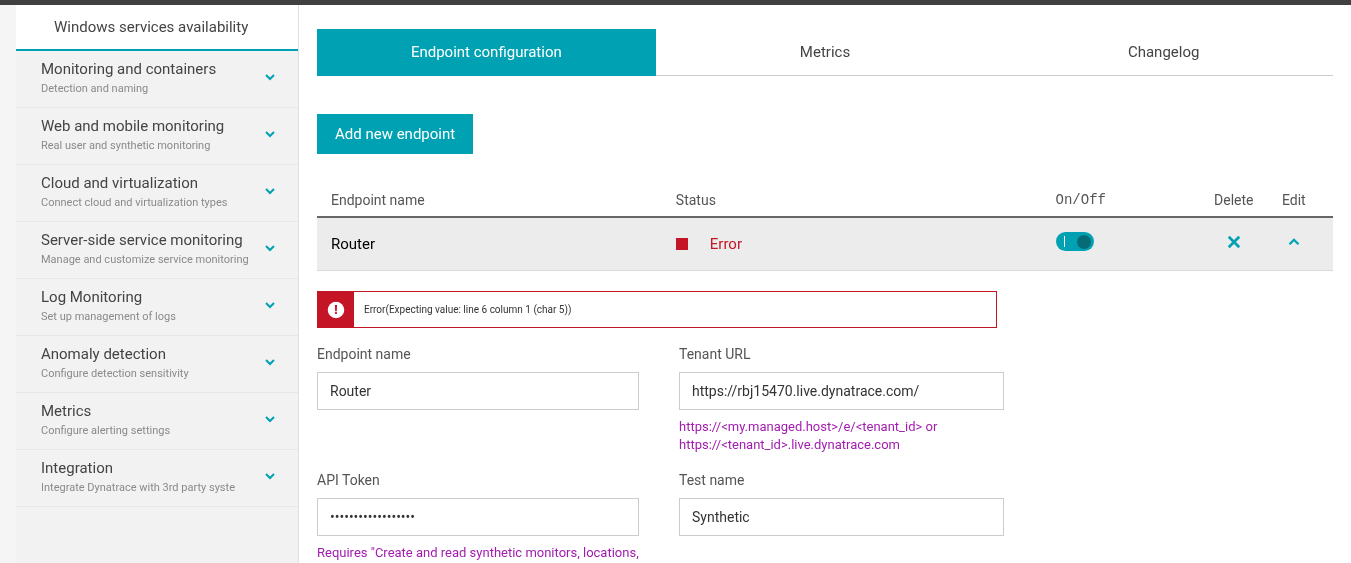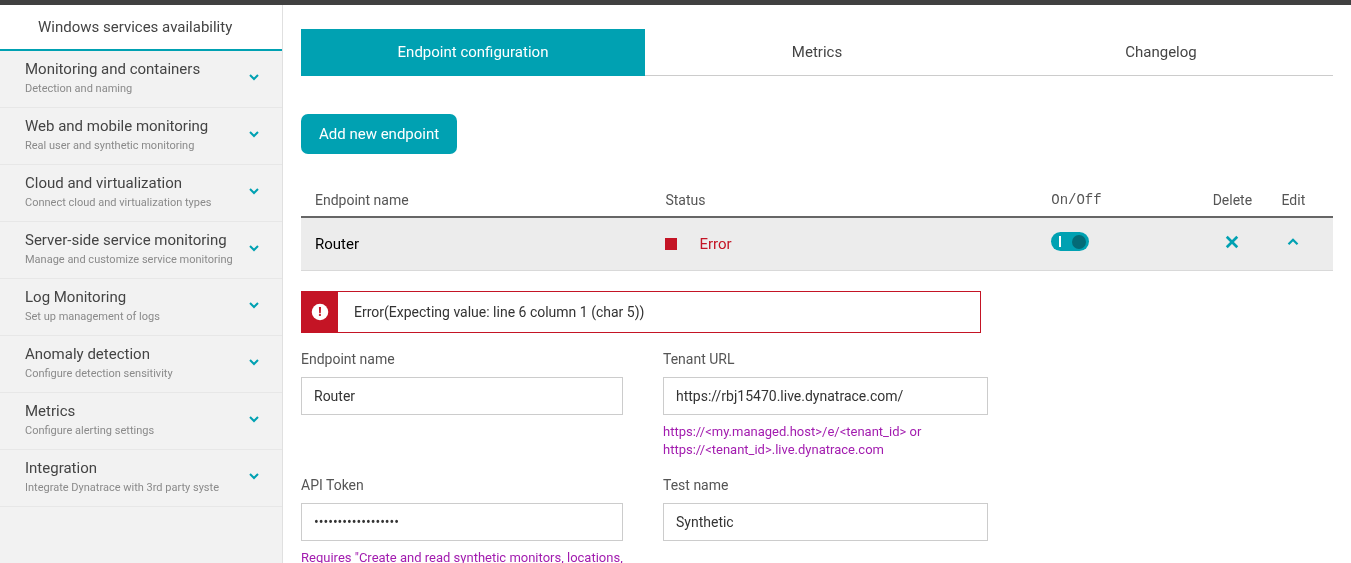--- a/index.html
+++ b/index.html
@@ -1,34 +1,34 @@
 <!DOCTYPE html>
 <html><head>
 <meta charset="utf-8">
 <style>
 * { box-sizing: border-box; margin: 0; padding: 0; font-family: -apple-system, BlinkMacSystemFont, "Segoe UI", Roboto, Arial, sans-serif; }
 body { width: 1351px; height: 563px; background: #f5f5f5; overflow: hidden; }
 .topbar { height: 5px; background: #404040; }
-.layout { display: flex; height: calc(100% - 5px); }
+.layout { display: flex; height: calc(100% - 5px); margin-left: 16px; }
 
 
 .sidebar { width: 283px; background: #f2f2f2; border-right: 1px solid #e0e0e0; overflow: hidden; }
 .sidebar-item { padding: 9px 25px 12px 25px; border-bottom: 1px solid #e7e7e7; position: relative; cursor: pointer; }
 .sidebar-item.single { padding: 13px 25px 13px 38px; }
 .sidebar-item .title { color: #444; font-size: 15px; }
 .sidebar-item .sub { color: #8a8a8a; font-size: 11px; margin-top: 4px; }
 .sidebar-item .chev { position: absolute; right: 20px; top: 50%; transform: translateY(-50%); color: #00a1b2; }
 .sidebar-item.active { background: #fff; border-bottom: 2px solid #00a1b2; }
 
 
 .main { flex: 1; background: #fff; padding: 0 18px; overflow: hidden; }
 .tabs { display: flex; margin-top: 24px; }
 .tab { flex: 1; text-align: center; padding: 14px 0; font-size: 15px; border-bottom: 1px solid #ccc; color: #444; cursor: pointer; }
 .tab.active { background: #00a1b2; color: #fff; border-bottom: none; }
-.addbtn { margin-top: 38px; background: #00a1b2; color: #fff; border: none; border-radius: 7px; font-size: 15px; padding: 11px 18px; cursor: pointer; }
+.addbtn { margin-top: 38px; background: #00a1b2; color: #fff; border: none; border-radius: 0; font-size: 15px; padding: 11px 18px; cursor: pointer; }
 
 .table { margin-top: 30px; }
 .th-row { display: flex; padding: 8px 14px; font-size: 14px; color: #555; border-bottom: 2px solid #666; }
 .td-row { display: flex; padding: 14px 14px; font-size: 15px; align-items: center; background: #ececec; border-bottom: 1px solid #d9d9d9; }
 .col-name { width: 356px; }
 .col-status { width: 392px; }
 .col-onoff { width: 148px; text-align: left; font-family: Liberation Mono, monospace; }
 .col-delete { width: 72px; text-align: center; }
 .col-edit { width: 52px; text-align: center; }
 
@@ -39,21 +39,21 @@
 .toggle .knob { width: 14px; height: 14px; background: #046b77; border-radius: 50%; position: absolute; right: 3px; top: 2.5px; }
 .toggle .bar { position: absolute; left: 8px; top: 4px; width: 1.5px; height: 11px; background: #fff; }
 
 .x-icon { color: #00a1b2; font-weight: 700; font-size: 20px; cursor: pointer; }
 .chev-up { color: #00a1b2; cursor: pointer; }
 
 .detail { padding: 20px 0 0 0; }
 .errbox { border: 1px solid #c41425; display: flex; align-items: center; margin-bottom: 18px; width: 680px; }
 .errbox .badge { width: 36px; align-self: stretch; background: #c41425; display: flex; align-items: center; justify-content: center; color: #fff; font-weight: 700; font-size: 16px; }
 .errbox .badge svg { width:18px; height:18px; }
-.errbox .msg { padding: 12px 16px; font-size: 14px; color: #333; }
+.errbox .msg { padding: 12px 10px; font-size: 10px; color: #333; }
 
 .form-row { display: flex; gap: 40px; margin-bottom: 18px; }
 .field { width: 322px; }
 .field.wide { width: 325px; }
 .field label { font-size: 14px; color: #555; display: block; margin-bottom: 10px; }
 .field input { width: 100%; padding: 10px 12px; border: 1px solid #ccc; font-size: 14px; color: #333; }
 .field .hint { font-size: 13px; color: #a21caf; margin-top: 8px; line-height: 1.4; }
 
 .chev-svg { width: 16px; height: 16px; }
 </style>

